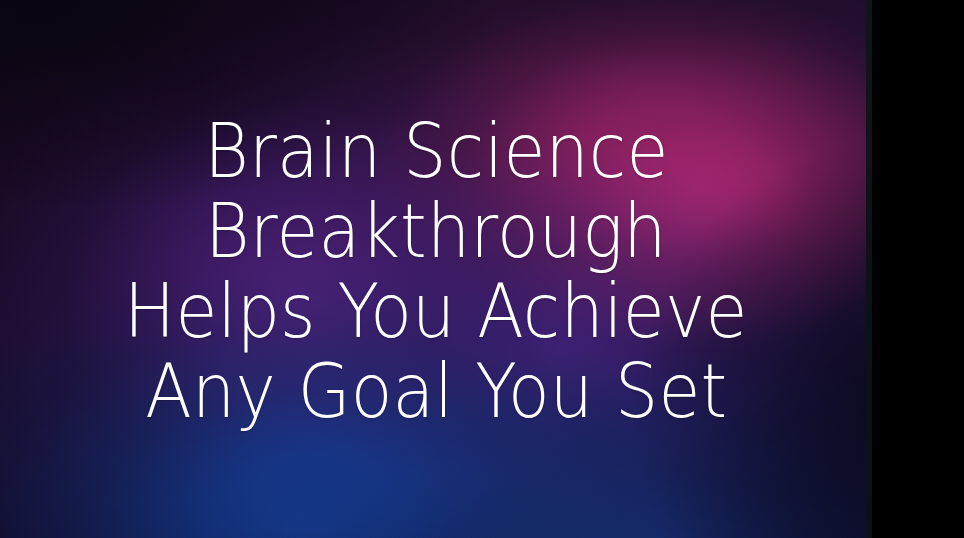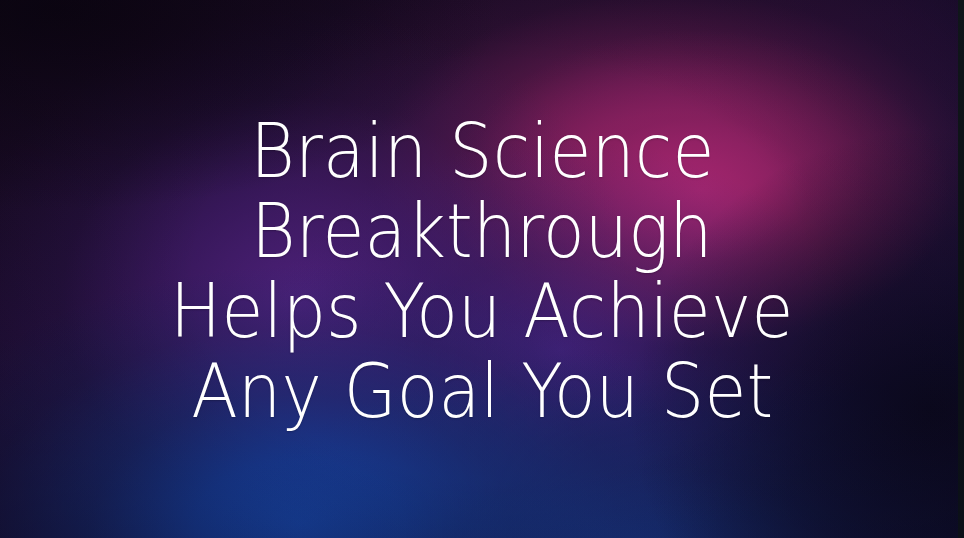--- a/index.html
+++ b/index.html
@@ -2,21 +2,21 @@
 <html><head>
 <meta charset="utf-8">
 <style>
   html, body {
     margin: 0;
     padding: 0;
     background: #000;
   }
   #slide {
     position: relative;
-    width: 964px;
+    width: 872px;
     height: 538px;
     overflow: hidden;
     background: #1a0a22;
     font-family: "DejaVu Sans", sans-serif;
   }
 
   
   .bg-layer {
     position: absolute;
     inset: 0;

